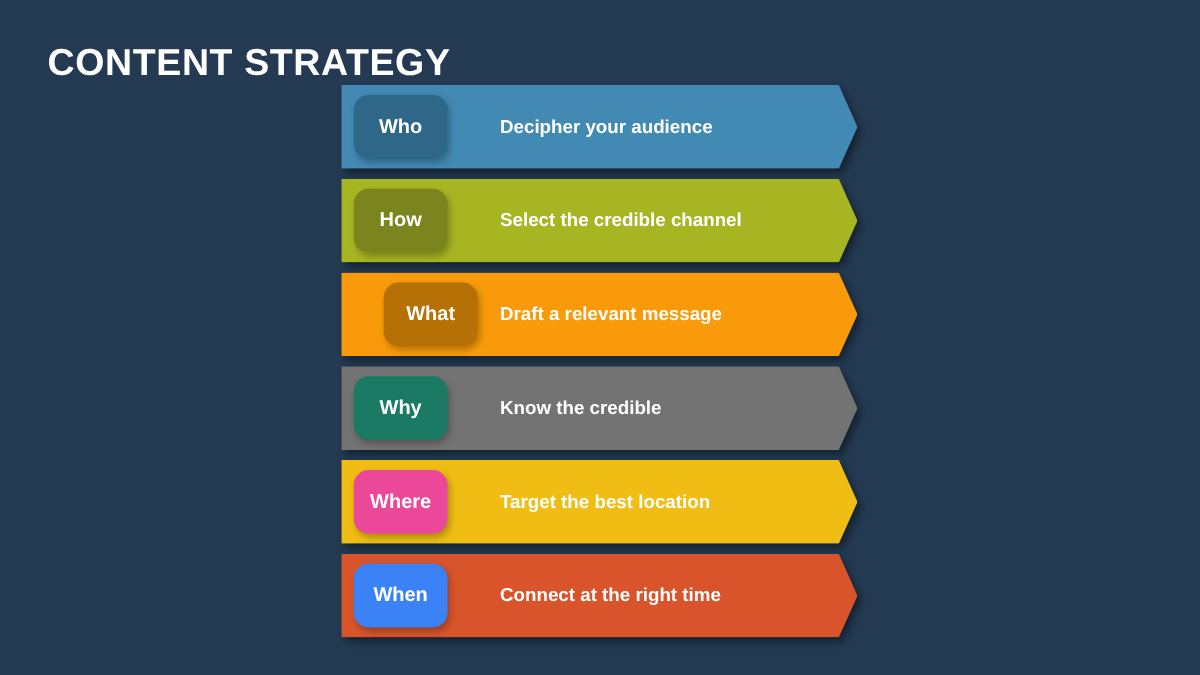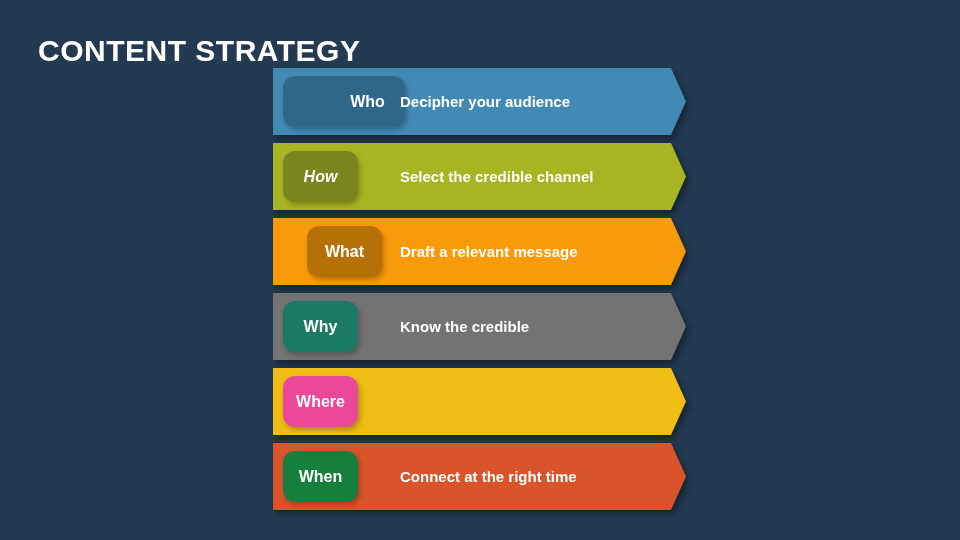--- a/index.html
+++ b/index.html
@@ -61,30 +61,30 @@
 </style>
 </head>
 <body>
 
 <h1 class="slide-title">CONTENT STRATEGY</h1>
 
 <div class="banners">
 
   <div class="row-shadow">
     <div class="banner" style="background: rgb(66, 138, 180);">
-      <span class="badge" style="background: rgb(46, 103, 135); padding-left: 47px;">
+      <span class="badge" style="background: rgb(46, 103, 135);">
         <span class="badge-label">Who</span>
       </span>
       <span class="desc">Decipher your audience</span>
     </div>
   </div>
 
   <div class="row-shadow">
     <div class="banner" style="background: rgb(168, 181, 34);">
-      <span class="badge" style="background: rgb(122, 133, 29); font-style: italic;">
+      <span class="badge" style="background: rgb(122, 133, 29);">
         <span class="badge-label">How</span>
       </span>
       <span class="desc">Select the credible channel</span>
     </div>
   </div>
 
   <div class="row-shadow">
     <div class="banner" style="background: rgb(248, 154, 10);">
       <span class="badge" style="background: rgb(181, 112, 6); margin-left: 24px;">
         <span class="badge-label">What</span>
@@ -100,25 +100,26 @@
       </span>
       <span class="desc">Know the credible</span>
     </div>
   </div>
 
   <div class="row-shadow">
     <div class="banner" style="background: rgb(239, 189, 19);">
       <span class="badge" style="background: #ec4899;">
         <span class="badge-label">Where</span>
       </span>
+      <span class="desc">Target the best location</span>
     </div>
   </div>
 
   <div class="row-shadow">
     <div class="banner" style="background: rgb(217, 84, 43);">
-      <span class="badge" style="background: #15803d;">
+      <span class="badge" style="background: #3b82f6;">
         <span class="badge-label">When</span>
       </span>
       <span class="desc">Connect at the right time</span>
     </div>
   </div>
 
 </div>
 
 </body></html>

